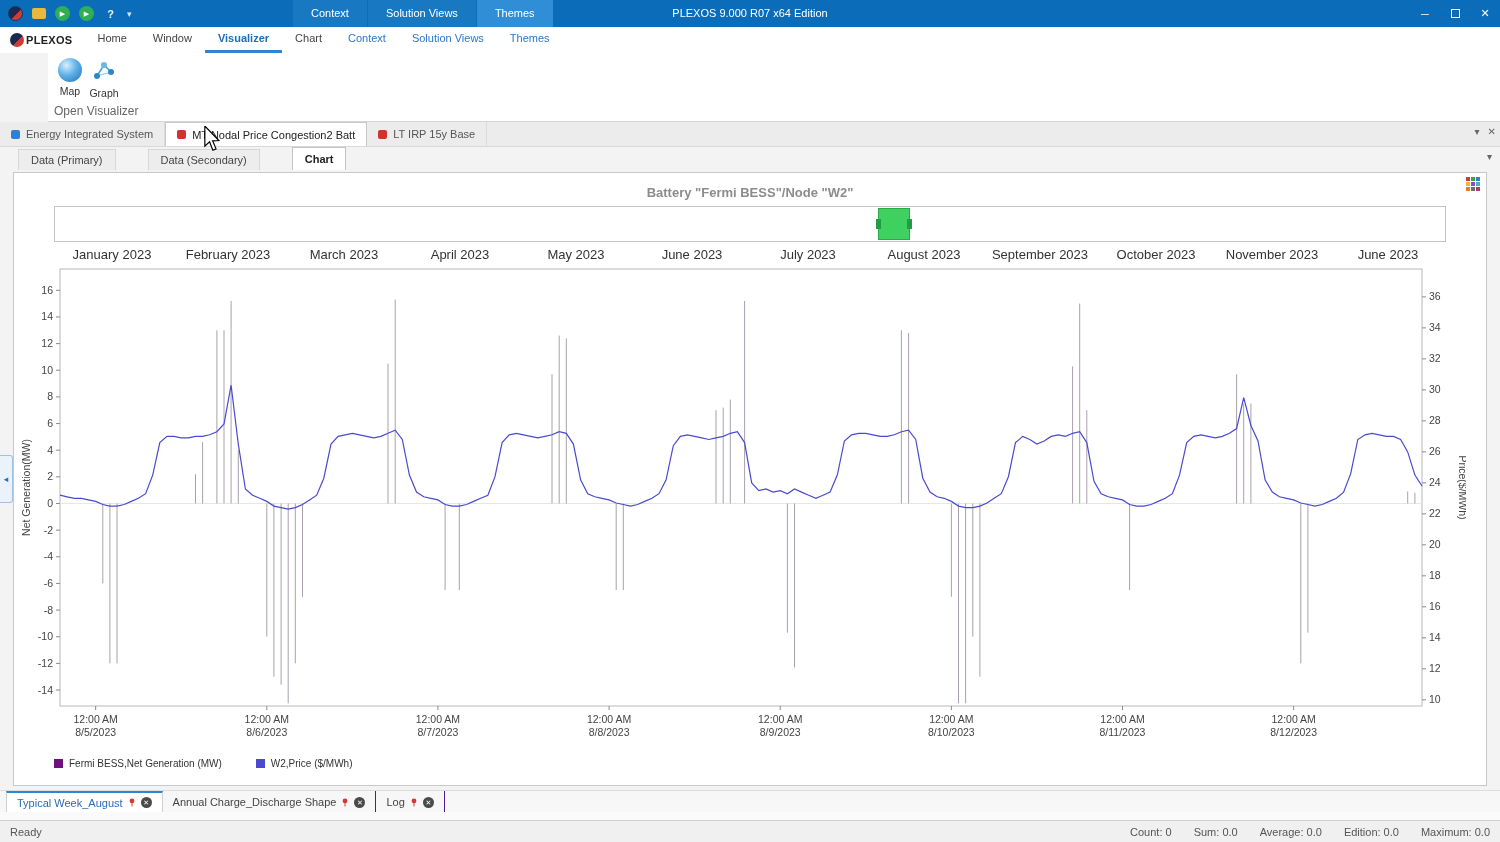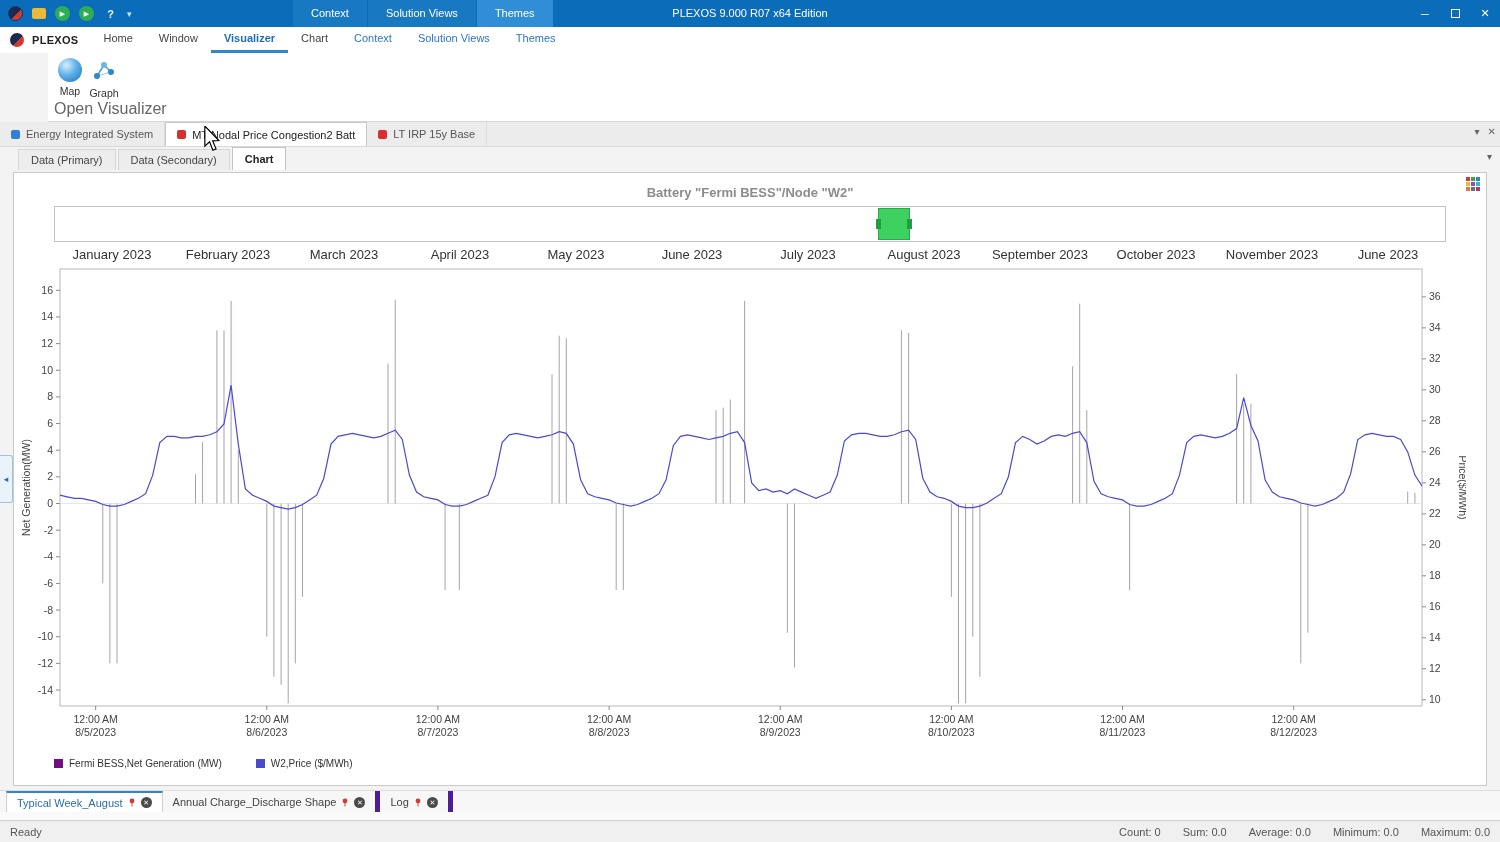--- a/index.html
+++ b/index.html
@@ -19,48 +19,48 @@
   .tb-tabs { position:absolute; left:293px; top:0; height:27px; display:flex; z-index:2; }
   .tb-tab { padding:0 18px; color:#fff; line-height:27px; background:#1878c2; margin-right:1px; }
   .tb-tab.active { background:#2f8ed6; }
   .tb-title { position:absolute; left:0; right:0; text-align:center; color:#fff; line-height:27px; z-index:1; }
   .tb-controls { position:absolute; right:0; top:0; height:27px; display:flex; z-index:2; }
   .win-btn { width:30px; height:27px; display:flex; align-items:center; justify-content:center; color:#fff; font-size:11px; }
   .win-btn .box { width:9px; height:9px; border:1px solid #fff; display:inline-block; }
 
   
   .ribbon-row { position:absolute; top:27px; left:0; right:0; height:26px; background:#fff; display:flex; align-items:center; }
-  .brand { display:flex; align-items:center; gap:8px; padding:0 12px 0 10px; }
+  .brand { display:flex; align-items:center; gap:2px; padding:0 12px 0 10px; }
   .brand-logo { width:14px; height:14px; border-radius:50%; background:linear-gradient(135deg,#1d2a4f 55%, #d23b33 55%); }
   .brand-name { font-weight:bold; color:#222; letter-spacing:0.3px; }
   .menu-item { padding:0 13px; line-height:23px; color:#444; height:26px; }
   .menu-item.active { color:#1f6db5; border-bottom:3px solid #2e86d0; font-weight:bold; }
   .menu-item.ctx { color:#2e75c8; }
 
   
   .ribbon-content { position:absolute; top:53px; left:0; right:0; height:69px; background:#fff; border-bottom:1px solid #d5d5d5;margin-left:48px; }
   .tool-btn { position:absolute; top:5px; width:32px; text-align:center; }
   .tool-btn.map { left:6px; }
   .tool-btn.graph { left:40px; }
   .tool-ic-map { width:24px; height:24px; margin:0 auto 3px; border-radius:50%; background:radial-gradient(circle at 35% 30%, #d8efff, #5fb0e8 45%, #1f6fb5); }
   .tool-ic-graph { width:24px; height:24px; margin:0 auto 3px; }
   .tool-label { font-size:10.5px; color:#333; }
-  .group-label { position:absolute; left:6px; bottom:3px; font-size:16px; color:#666; }
+  .group-label { position:absolute; left:6px; bottom:3px; font-size:12px; color:#666; }
 
   
   .doc-tabs { position:absolute; top:122px; left:0; right:0; height:25px; background:#ececec; border-bottom:1px solid #d9d9d9; display:flex; align-items:flex-end; }
   .doc-tab { display:flex; align-items:center; gap:6px; height:24px; padding:0 11px; color:#555; border-right:1px solid #dcdcdc; background:#ececec; }
   .doc-tab.active { background:#fff; border:1px solid #c9c9c9; border-bottom:none; color:#222; }
   .doc-ic { width:9px; height:9px; border-radius:2px; display:inline-block; }
   .doc-ic.blue { background:#2f7fd6; }
   .doc-ic.red { background:#d62f2f; }
   .doc-tabs-right { position:absolute; right:4px; top:4px; display:flex; gap:8px; color:#666; font-size:10px; }
 
   
-  .view-tabs { position:absolute; top:147px; left:0; right:0; height:23px; background:#f3f3f3; display:flex; align-items:flex-end; padding-left:18px; }
+  .view-tabs { position:absolute; top:147px; left:0; right:0; height:23px; background:#f3f3f3; display:flex; align-items:flex-end; padding-left:18px;gap:30px; }
   .view-tab { height:21px; line-height:20px; padding:0 12px; background:#ededed; border:1px solid #d7d7d7; border-bottom:none; color:#444; margin-right:2px; }
   .view-tab.active { background:#fff; border-color:#c4c4c4; font-weight:bold; color:#222; height:23px; line-height:22px; }
   .view-tabs-right { position:absolute; right:8px; top:4px; color:#666; font-size:10px; }
 
   
   .content { position:absolute; top:170px; left:0; right:0; height:620px; background:#f3f3f3; }
   .panel { position:absolute; top:2px; left:13px; right:13px; bottom:4px; background:#fff; border:1px solid #c9c9c9; }
   .chart-title { position:absolute; top:12px; left:0; right:0; text-align:center; font-size:13px; font-weight:bold; color:#8c8c8c; }
   .palette-icon { position:absolute; top:4px; right:6px; width:14px; height:14px; }
   .navigator { position:absolute; top:33px; left:40px; right:40px; height:36px; border:1px solid #c4c4c4; background:#fff; }
@@ -71,21 +71,21 @@
   .nav-month { flex:1; text-align:center; font-size:13px; color:#333; }
   #main-chart-svg { position:absolute; top:92px; left:4px; }
   svg text { font-family:"Liberation Sans", sans-serif; font-size:10.5px; fill:#444; }
   .legend { position:absolute; left:40px; bottom:16px; display:flex; gap:34px; align-items:center; }
   .legend-item { display:flex; align-items:center; gap:6px; font-size:10px; color:#333; }
   .legend-swatch { width:9px; height:9px; display:inline-block; }
   .side-handle { position:absolute; left:0; top:285px; width:13px; height:48px; background:#eaf3fb; border:1px solid #9ec1e4; border-left:none; border-radius:0 3px 3px 0; color:#2b6cb5; font-size:9px; display:flex; align-items:center; justify-content:center; }
 
   
   .bottom-tabs { position:absolute; top:790px; left:0; right:0; height:22px; background:#f7f7f7; border-top:1px solid #ddd; display:flex; align-items:flex-start; padding-left:6px; }
-  .bottom-tab { display:flex; align-items:center; gap:5px; height:22px; padding:0 10px; color:#444; border-right:5px solid #4c1d95; }
+  .bottom-tab { display:flex; align-items:center; gap:5px; height:22px; padding:0 10px; color:#444; border-right:1px solid #4c1d95; }
   .bottom-tab.active { background:#fff; color:#2b6cb5; border:1px solid #cfcfcf; border-top:2px solid #2e86d0; }
   .close-dot { width:11px; height:11px; border-radius:50%; background:#4a4a4a; color:#fff; font-size:7px; line-height:11px; text-align:center; display:inline-block; }
   .gap-strip { position:absolute; top:812px; left:0; right:0; height:8px; background:#fafafa; }
 
   
   .statusbar { position:absolute; top:820px; left:0; right:0; height:22px; background:#f0f0f0; border-top:1px solid #d0d0d0; display:flex; align-items:center; justify-content:space-between; padding:0 10px; color:#555; }
   .status-stats { display:flex; gap:22px; }
 
   
   .cursor { position:absolute; left:203px; top:126px; z-index:50; pointer-events:none; }
@@ -403,21 +403,21 @@
     </div>
   </div>
   <div class="gap-strip"></div>
 
   <div class="statusbar">
     <span>Ready</span>
     <span class="status-stats">
       <span>Count: 0</span>
       <span>Sum: 0.0</span>
       <span>Average: 0.0</span>
-      <span>Minimum: 0.0</span>
+      <span>Edition: 0.0</span>
       <span>Maximum: 0.0</span>
     </span>
   </div>
 
   <svg class="cursor" width="18" height="26" viewBox="0 0 13 20">
     <path d="M1,0 L1,15.5 L4.6,12.2 L7.2,18.6 L9.6,17.6 L7,11.4 L11.8,11.2 Z" fill="#fff" stroke="#000" stroke-width="0.9"></path>
   </svg>
 
 </div>
 

